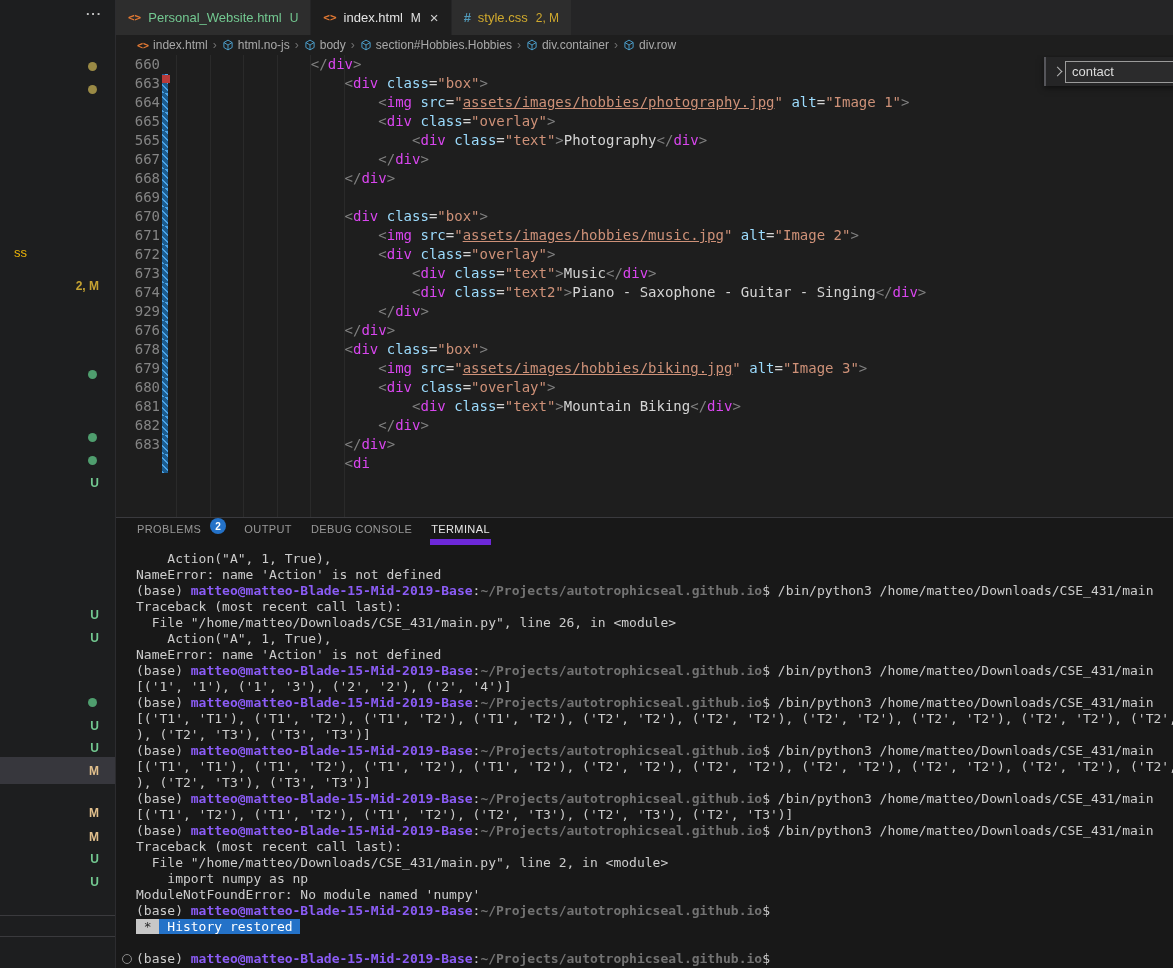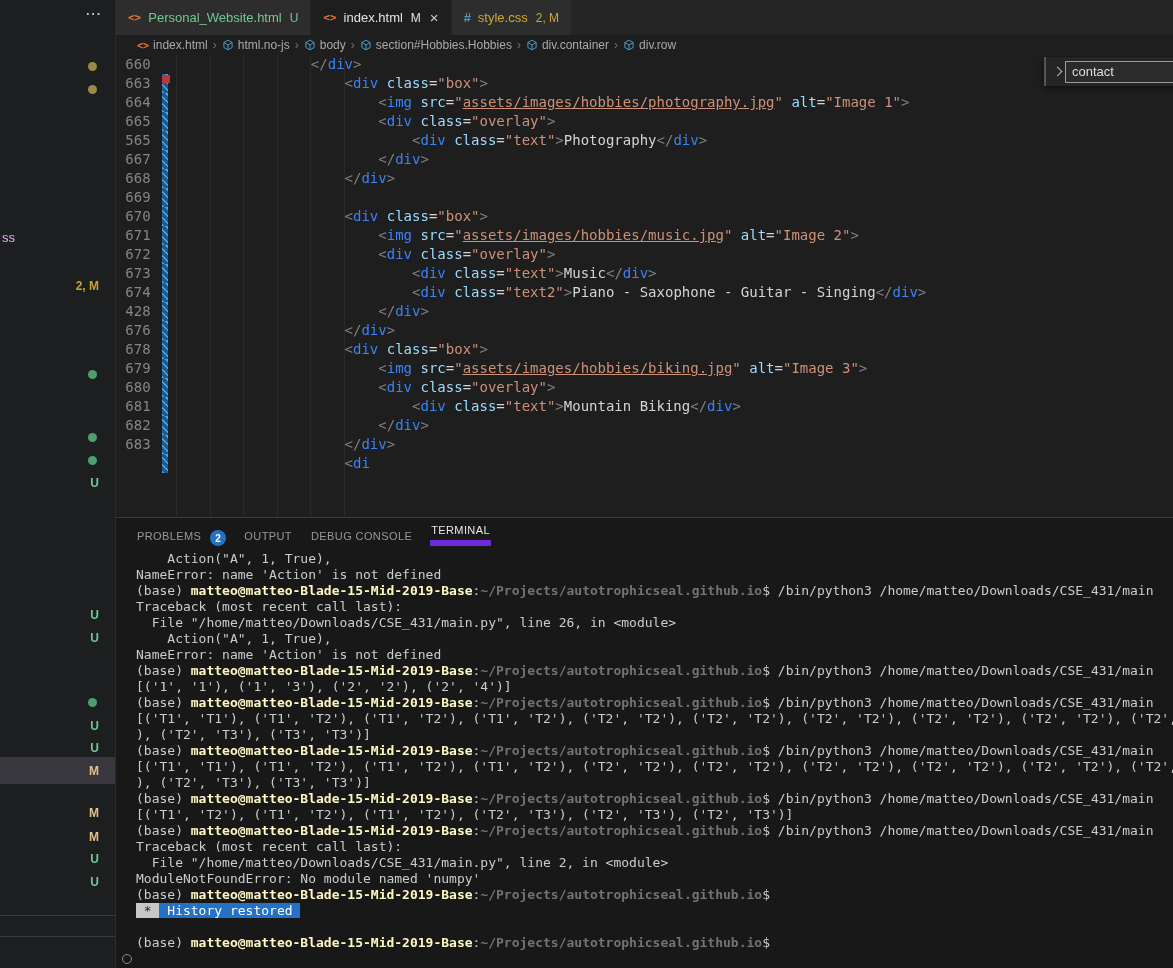--- a/index.html
+++ b/index.html
@@ -35,63 +35,63 @@
   .bc-sep{margin:0 5px;color:#6f6f6f}
   .bc-ic{margin-right:4px;display:flex;align-items:center}
   .bc-ic-html{color:#e37933;font-family:"DejaVu Sans Mono",monospace;font-weight:700;font-size:10px}
 
   
   .editor{position:absolute;top:55px;left:0;width:1057px;height:462px;overflow:hidden;background:#1e1e1e}
   .guide{position:absolute;top:0;bottom:0;width:1px;background:rgba(255,255,255,.055);z-index:0}
   .g1{left:60px}.g2{left:94px}.g3{left:127px}.g4{left:161px}.g5{left:194px}.g6{left:228px}
   .erow{display:flex;height:19px;position:relative;z-index:1}
   .erow.cur{background:rgba(255,255,255,.045);box-shadow:inset 0 1px 0 rgba(255,255,255,.07),inset 0 -1px 0 rgba(255,255,255,.07)}
-  .lnum{width:44px;text-align:center;color:#858585;font:14px/19px "DejaVu Sans Mono",monospace;flex:none}
+  .lnum{width:44px;text-align:right;color:#858585;font:14px/19px "DejaVu Sans Mono",monospace;flex:none}
   .erow.cur .lnum{color:#c6c6c6}
   .strip{width:6px;margin-left:2px;flex:none}
   .erow.mod .strip{background:repeating-linear-gradient(45deg,#4aa3e8 0 2px,#1c5c8f 2px 5px)}
   .code{font:14px/19px "DejaVu Sans Mono",monospace;white-space:pre;padding-left:8px;flex:none}
-  .tk-p{color:#808080}.tk-t{color:#3b82f6}.tk-a{color:#9cdcfe}.tk-s{color:#ce9178}
+  .tk-p{color:#808080}.tk-t{color:#d946ef}.tk-a{color:#9cdcfe}.tk-s{color:#ce9178}
   .tk-l{color:#ce9178;text-decoration:underline}.tk-x{color:#d4d4d4}
   .redmark{position:absolute;left:46px;top:20px;width:8px;height:8px;background:#b73a3a;z-index:2}
 
   
   .find{position:absolute;top:2px;left:928px;width:200px;height:29px;background:#252526;border-left:2px solid #55555a;
         box-shadow:0 2px 6px rgba(0,0,0,.5);display:flex;align-items:center;padding-left:3px;z-index:3}
   .find-toggle{display:flex;align-items:center;justify-content:center;width:16px;height:100%;cursor:pointer}
   .chev{width:6px;height:6px;border-right:1.5px solid #b4b4b4;border-top:1.5px solid #b4b4b4;transform:rotate(45deg);display:inline-block}
   .find-input{width:150px;height:20px;background:#2b2b2c;border:1px solid #9b9b9b;color:#dcdcdc;
               font:13px "Liberation Sans",sans-serif;padding:0 6px;outline:none}
 
   
   .panel{position:absolute;left:0;top:517px;width:1057px;height:451px;background:#181818;border-top:1px solid #3a3a3e}
-  .panel-header{display:flex;align-items:flex-end;height:28px;padding-left:20px;font-size:11px;letter-spacing:.4px;color:#989898}
+  .panel-header{display:flex;align-items:flex-start;height:28px;padding-left:20px;font-size:11px;letter-spacing:.4px;color:#989898}
   .ptab{margin-right:17px;padding:5px 1px 4px;cursor:pointer}
   .ptab.active{color:#e7e7e7;border-bottom:6px solid #6d28d9}
   .pbadge{width:16px;height:16px;border-radius:50%;background:#2472c8;color:#fff;font-size:10px;font-weight:700;
           display:flex;align-items:center;justify-content:center;margin:0 17px 0 -9px;flex:none}
   .term-body{position:absolute;left:0;top:33px;right:0;bottom:0;padding-left:20px;
              font:13px "DejaVu Sans Mono",monospace;color:#cccccc;overflow:hidden;cursor:text}
   .trow{height:16px;line-height:16px;white-space:pre}
-  .tg{color:#fef9c3;font-weight:700}
+  .tg{color:#8b5cf6;font-weight:700}
   .tb{color:#737373;font-weight:700}
   .chipstar{background:#c7c7c7;color:#2a2a2a}
   .chipblue{background:#2472c8;color:#ffffff}
   .term-deco{position:absolute;left:6px;top:436px;width:8px;height:8px;border:1px solid #8a8a8a;border-radius:50%}
 </style>
 </head>
 <body>
 
 <div class="sidebar">
   <div class="sb-more">···</div>
   <div class="sb-selected-row"></div>
   <div id="sb-markers">
       <div class="sb-marker dot" style="top: 62px; background: rgb(154, 138, 69);"></div>
       <div class="sb-marker dot" style="top: 85px; background: rgb(154, 138, 69);"></div>
-      <div class="sb-marker left" style="top: 231px; color: #f0abfc;">ss</div>
+      <div class="sb-marker left" style="top: 246px; color: #eab308; margin-left: 12px;">ss</div>
       <div class="sb-marker" style="top: 279px; color: rgb(197, 163, 50);">2, M</div>
       <div class="sb-marker dot" style="top: 370px; background: rgb(79, 158, 110);"></div>
       <div class="sb-marker dot" style="top: 433px; background: rgb(79, 158, 110);"></div>
       <div class="sb-marker dot" style="top: 456px; background: rgb(79, 158, 110);"></div>
       <div class="sb-marker" style="top: 476px; color: rgb(115, 201, 145);">U</div>
       <div class="sb-marker" style="top: 608px; color: rgb(115, 201, 145);">U</div>
       <div class="sb-marker" style="top: 631px; color: rgb(115, 201, 145);">U</div>
       <div class="sb-marker dot" style="top: 698px; background: rgb(79, 158, 110);"></div>
       <div class="sb-marker" style="top: 719px; color: rgb(115, 201, 145);">U</div>
       <div class="sb-marker" style="top: 741px; color: rgb(115, 201, 145);">U</div>
@@ -251,21 +251,21 @@
           <span class="lnum">673</span>
           <span class="strip"></span>
           <span class="code"><span class="tk-i">                            </span><span class="tk-p">&lt;</span><span class="tk-t">div</span><span class="tk-x"> </span><span class="tk-a">class</span><span class="tk-x">=</span><span class="tk-s">"text"</span><span class="tk-p">&gt;</span><span class="tk-x">Music</span><span class="tk-p">&lt;/</span><span class="tk-t">div</span><span class="tk-p">&gt;</span></span>
         </div>
         <div class="erow mod">
           <span class="lnum">674</span>
           <span class="strip"></span>
           <span class="code"><span class="tk-i">                            </span><span class="tk-p">&lt;</span><span class="tk-t">div</span><span class="tk-x"> </span><span class="tk-a">class</span><span class="tk-x">=</span><span class="tk-s">"text2"</span><span class="tk-p">&gt;</span><span class="tk-x">Piano - Saxophone - Guitar - Singing</span><span class="tk-p">&lt;/</span><span class="tk-t">div</span><span class="tk-p">&gt;</span></span>
         </div>
         <div class="erow mod">
-          <span class="lnum">428</span>
+          <span class="lnum">929</span>
           <span class="strip"></span>
           <span class="code"><span class="tk-i">                        </span><span class="tk-p">&lt;/</span><span class="tk-t">div</span><span class="tk-p">&gt;</span></span>
         </div>
         <div class="erow mod">
           <span class="lnum">676</span>
           <span class="strip"></span>
           <span class="code"><span class="tk-i">                    </span><span class="tk-p">&lt;/</span><span class="tk-t">div</span><span class="tk-p">&gt;</span></span>
         </div>
         <div class="erow mod">
           <span class="lnum">678</span>
@@ -333,20 +333,21 @@
         <div class="trow">[('T1', 'T1'), ('T1', 'T2'), ('T1', 'T2'), ('T1', 'T2'), ('T2', 'T2'), ('T2', 'T2'), ('T2', 'T2'), ('T2', 'T2'), ('T2', 'T2'), ('T2', 'T2'), ('T2',</div>
         <div class="trow">), ('T2', 'T3'), ('T3', 'T3')]</div>
         <div class="trow"><span>(base) </span><span class="tg">matteo@matteo-Blade-15-Mid-2019-Base</span><span>:</span><span class="tb">~/Projects/autotrophicseal.github.io</span><span>$ /bin/python3 /home/matteo/Downloads/CSE_431/main</span></div>
         <div class="trow">[('T1', 'T1'), ('T1', 'T2'), ('T1', 'T2'), ('T1', 'T2'), ('T2', 'T2'), ('T2', 'T2'), ('T2', 'T2'), ('T2', 'T2'), ('T2', 'T2'), ('T2', 'T2'), ('T2',</div>
         <div class="trow">), ('T2', 'T3'), ('T3', 'T3')]</div>
         <div class="trow"><span>(base) </span><span class="tg">matteo@matteo-Blade-15-Mid-2019-Base</span><span>:</span><span class="tb">~/Projects/autotrophicseal.github.io</span><span>$ /bin/python3 /home/matteo/Downloads/CSE_431/main</span></div>
         <div class="trow">[('T1', 'T2'), ('T1', 'T2'), ('T1', 'T2'), ('T2', 'T3'), ('T2', 'T3'), ('T2', 'T3')]</div>
         <div class="trow"><span>(base) </span><span class="tg">matteo@matteo-Blade-15-Mid-2019-Base</span><span>:</span><span class="tb">~/Projects/autotrophicseal.github.io</span><span>$ /bin/python3 /home/matteo/Downloads/CSE_431/main</span></div>
         <div class="trow">Traceback (most recent call last):</div>
         <div class="trow">  File "/home/matteo/Downloads/CSE_431/main.py", line 2, in &lt;module&gt;</div>
+        <div class="trow">    import numpy as np</div>
         <div class="trow">ModuleNotFoundError: No module named 'numpy'</div>
         <div class="trow"><span>(base) </span><span class="tg">matteo@matteo-Blade-15-Mid-2019-Base</span><span>:</span><span class="tb">~/Projects/autotrophicseal.github.io</span><span>$</span></div>
         <div class="trow"><span class="chipstar"> * </span><span class="chipblue"> History restored </span></div>
         <div class="trow"></div>
         <div class="trow"><span>(base) </span><span class="tg">matteo@matteo-Blade-15-Mid-2019-Base</span><span>:</span><span class="tb">~/Projects/autotrophicseal.github.io</span><span>$</span></div>
       </div>
     <div class="term-deco"></div>
   </div>
 
 </div>

